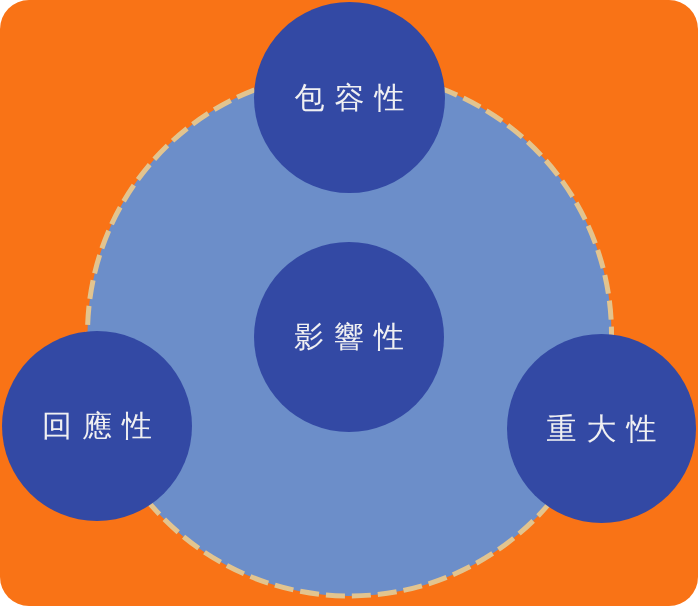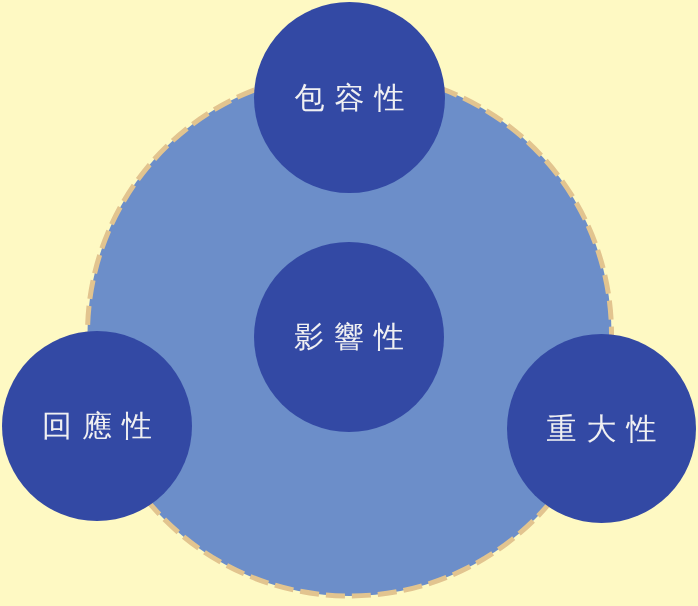--- a/index.html
+++ b/index.html
@@ -4,23 +4,24 @@
 <style>
   html, body {
     margin: 0;
     padding: 0;
     background: #ffffff;
   }
   .canvas {
     position: relative;
     width: 698px;
     height: 606px;
-    background: #fef9c3;
+    background: #f97316;
     overflow: hidden;
     font-family: "DejaVu Sans", sans-serif;
+    border-radius: 29px;
   }
   .bg-svg {
     position: absolute;
     left: 0;
     top: 0;
     z-index: 1;
   }
   .node {
     position: absolute;
     z-index: 2;

